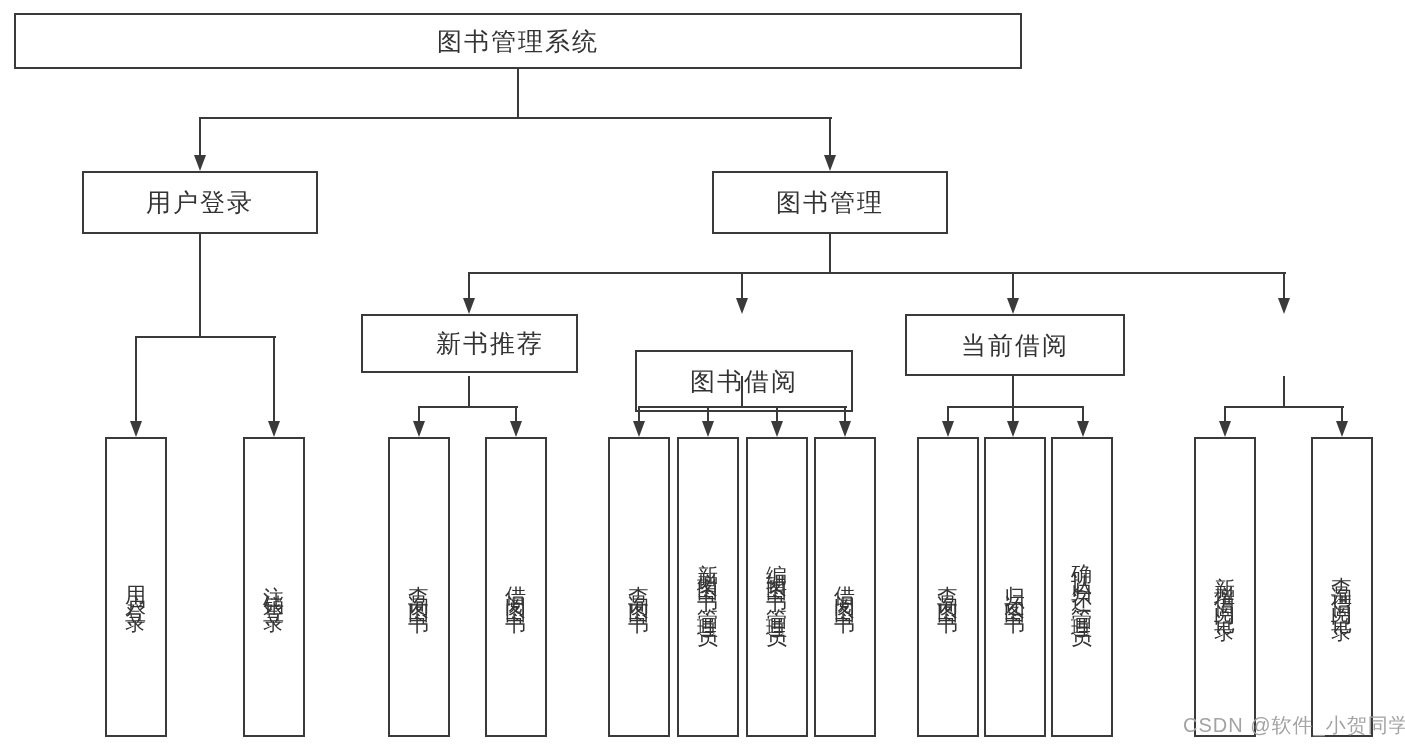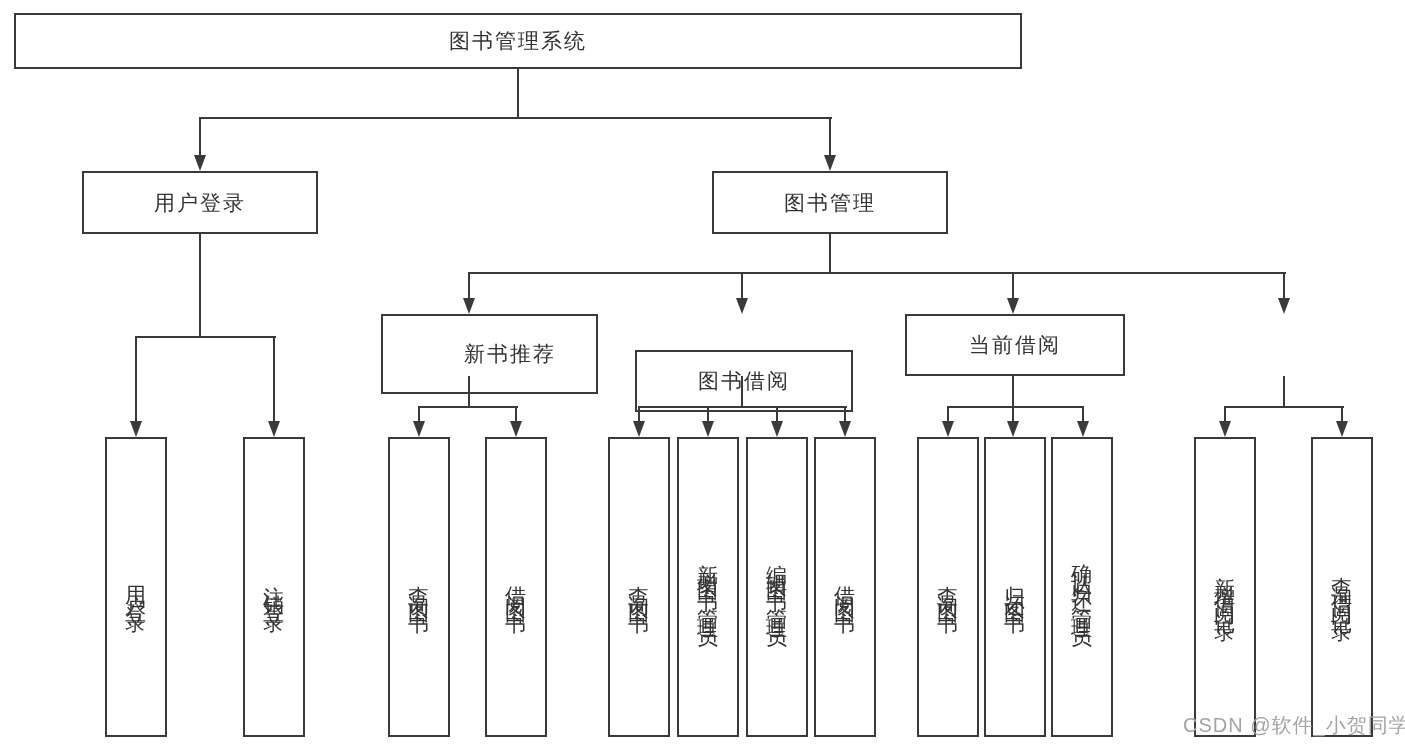--- a/index.html
+++ b/index.html
@@ -3,21 +3,21 @@
 <meta charset="utf-8">
 <style>
   html,body{margin:0;padding:0;background:#fff;}
   #canvas{
     position:relative;width:1405px;height:747px;background:#ffffff;
     font-family:"Liberation Sans","DejaVu Sans",sans-serif;overflow:hidden;
   }
   .box{
     position:absolute;border:2px solid #3a3a3a;background:#fff;box-sizing:border-box;
     display:flex;align-items:center;justify-content:center;
-    font-size:21px;color:#333;letter-spacing:2px;white-space:nowrap;
+    font-size:25px;color:#333;letter-spacing:2px;white-space:nowrap;
   }
   .vbox{
     position:absolute;border:2px solid #3a3a3a;background:#fff;box-sizing:border-box;
     display:flex;align-items:center;justify-content:center;
   }
   .vtext{
     writing-mode:vertical-rl;text-orientation:mixed;
     font-size:21px;color:#333;letter-spacing:9px;line-height:1;
   }
   .ln{position:absolute;background:#3a3a3a;}
@@ -65,21 +65,21 @@
   <div class="ln" style="left:468px;top:272px;width:818px;height:2px;"></div>
   <div class="ln" style="left:468px;top:272px;width:2px;height:28px;"></div>
   <div class="ar" style="left:463px;top:298px;"></div>
   <div class="ln" style="left:741px;top:272px;width:2px;height:28px;"></div>
   <div class="ar" style="left:736px;top:298px;"></div>
   <div class="ln" style="left:1012px;top:272px;width:2px;height:28px;"></div>
   <div class="ar" style="left:1007px;top:298px;"></div>
   <div class="ln" style="left:1283px;top:272px;width:2px;height:28px;"></div>
   <div class="ar" style="left:1278px;top:298px;"></div>
 
-  <div class="box" style="left:381px;top:314px;width:217px;height:80px;padding-left:41px;">
+  <div class="box" style="left:361px;top:314px;width:217px;height:59px;padding-left:41px;">
     <span>新书推荐</span>
   </div>
   <div class="box" style="left:635px;top:314px;width:218px;height:62px;margin-top:36px;">
     <span>图书借阅</span>
   </div>
   <div class="box" style="left:905px;top:314px;width:220px;height:62px;">
     <span>当前借阅</span>
   </div>
 
   <div class="ln" style="left:468px;top:376px;width:2px;height:32px;"></div>

